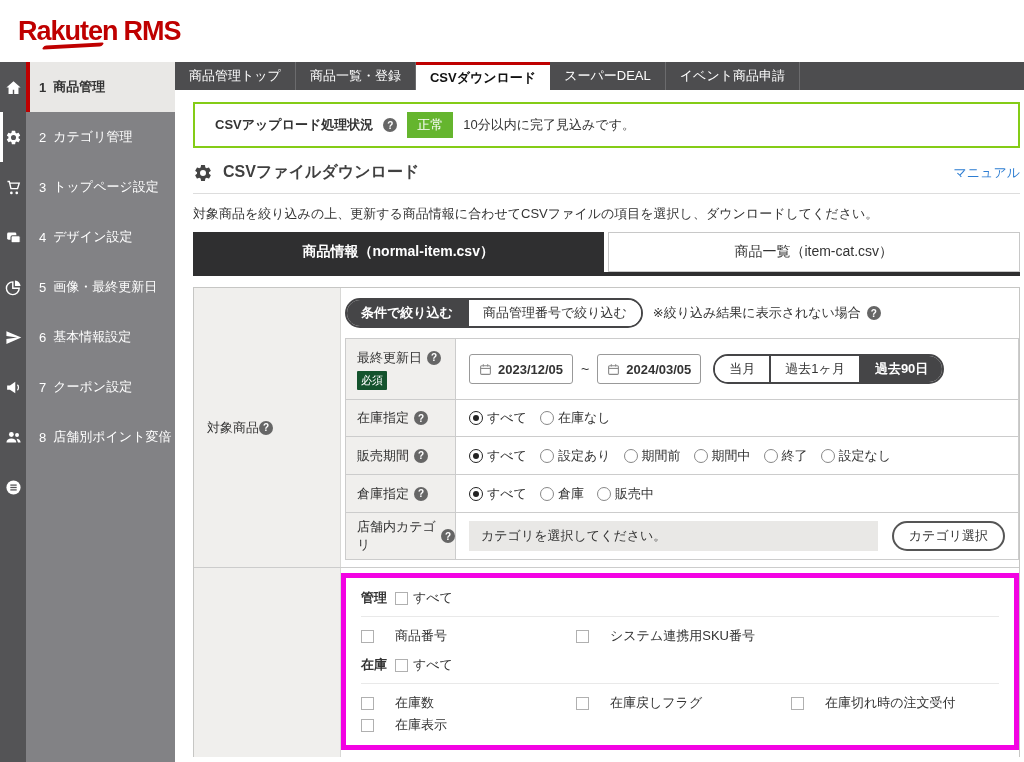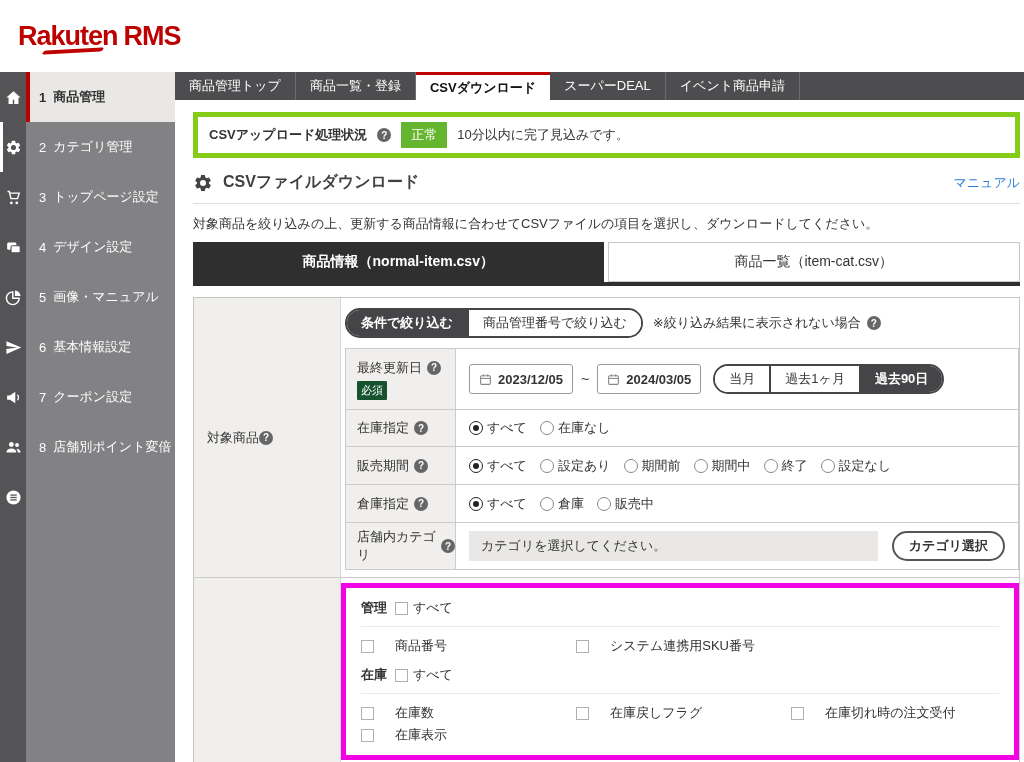--- a/index.html
+++ b/index.html
@@ -1,20 +1,20 @@
 <!DOCTYPE html>
 <html><head>
 <meta charset="utf-8">
 <style>
   * { box-sizing: border-box; margin: 0; padding: 0; }
   html,body { width:1024px; height:762px; overflow:hidden; background:#fff;
     font-family:"Liberation Sans","DejaVu Sans",sans-serif; color:#333; }
 
   
-  .logo-area { height:72px; display:flex; align-items:center; padding-left:18px;border-radius:26px; }
+  .logo-area { height:62px; display:flex; align-items:center; padding-left:18px;border-radius:26px; }
   .logo { position:relative; font-size:27px; font-weight:800; color:#bf0000; letter-spacing:-1px; }
   .logo .swoosh { position:absolute; left:26px; bottom:-1px; width:58px; height:4px;
     background:#bf0000; transform:skewX(-35deg) rotate(-3deg); border-radius:2px; }
   .logo .product { margin-left:6px; }
 
   
   .app { display:flex; height:702px; }
   .rail { width:26px; background:#545456; flex:none; display:flex; flex-direction:column; }
   .rail-cell { height:50px; display:flex; align-items:center; justify-content:center; position:relative; }
   .rail-cell.active::before { content:""; position:absolute; left:0; top:0; bottom:0; width:3px; background:#fff; }
@@ -30,22 +30,22 @@
 
   
   .topnav { height:28px; background:#4d4d4f; display:flex; font-size:13px; color:#fff; flex:none; }
   .nav-tab { padding:0 14px; display:flex; align-items:center; border-right:1px solid #6b6b6d; cursor:pointer; }
   .nav-tab.active { background:#fff; color:#111; font-weight:bold; border-right:none;
     border-top:3px solid #bf0000; }
 
   .content { flex:1; padding:0 4px 0 18px; overflow:hidden; }
 
   
-  .status-box { margin-top:12px; height:46px; border:5px solid #84cc16; display:flex;
-    align-items:center; padding:0 11px; gap:10px; font-size:13px; }
+  .status-box { margin-top:12px; height:46px; border:2px solid #84cc16; display:flex;
+    align-items:center; padding:0 20px; gap:10px; font-size:13px; }
   .status-label { font-weight:bold; }
   .badge-ok { background:#65b52e; color:#fff; padding:4px 10px; font-size:13px; }
 
   .qicon { width:14px; height:14px; border-radius:50%; background:#666; color:#fff;
     display:inline-flex; align-items:center; justify-content:center; flex:none;
     font-size:10px; font-weight:bold; }
   .qicon::after { content:"?"; }
 
   
   .title-row { display:flex; align-items:center; margin-top:14px; padding-bottom:10px;
@@ -107,21 +107,21 @@
   .radio { display:inline-flex; align-items:center; gap:4px; margin-right:13px; cursor:pointer; }
   .rdot { width:14px; height:14px; border-radius:50%; border:1px solid #888; background:#fff;
     position:relative; flex:none; }
   .radio.sel .rdot { border-color:#222; }
   .radio.sel .rdot::after { content:""; position:absolute; left:3px; top:3px; width:6px; height:6px;
     border-radius:50%; background:#222; }
 
   .cat-input { flex:1; background:#e9e8e6; height:30px; display:flex; align-items:center;
     padding:0 12px; font-size:13px; margin-right:14px; cursor:text; }
   .cat-btn { border:2px solid #555; border-radius:16px; height:30px; padding:0 15px;
-    background:#fff; font-size:13px; display:flex; align-items:center; cursor:pointer;font-weight:bold; }
+    background:#fff; font-size:13px; display:flex; align-items:center; cursor:pointer; }
 
   
   .hl-box { border:5px solid #f303e3; background:#fff; height:177px; overflow:hidden;
     padding:11px 15px 0; }
   .group-row { display:flex; align-items:center; gap:8px; font-size:13px; margin-bottom:9px; }
   .group-title { font-weight:bold; }
   .allwrap { display:flex; align-items:center; gap:5px; }
   .hl-hr { border-top:1px solid #e9e9e9; margin-bottom:10px; }
   .items-grid { display:grid; grid-template-columns:215px 215px auto; row-gap:4px;
     font-size:13px; margin-bottom:11px; }
@@ -214,21 +214,21 @@
     <div class="menu-item">
       <span>3</span>
       <span>トップページ設定</span>
     </div>
     <div class="menu-item">
       <span>4</span>
       <span>デザイン設定</span>
     </div>
     <div class="menu-item">
       <span>5</span>
-      <span>画像・マニュアル</span>
+      <span>画像・最終更新日</span>
     </div>
     <div class="menu-item">
       <span>6</span>
       <span>基本情報設定</span>
     </div>
     <div class="menu-item">
       <span>7</span>
       <span>クーポン設定</span>
     </div>
     <div class="menu-item">

